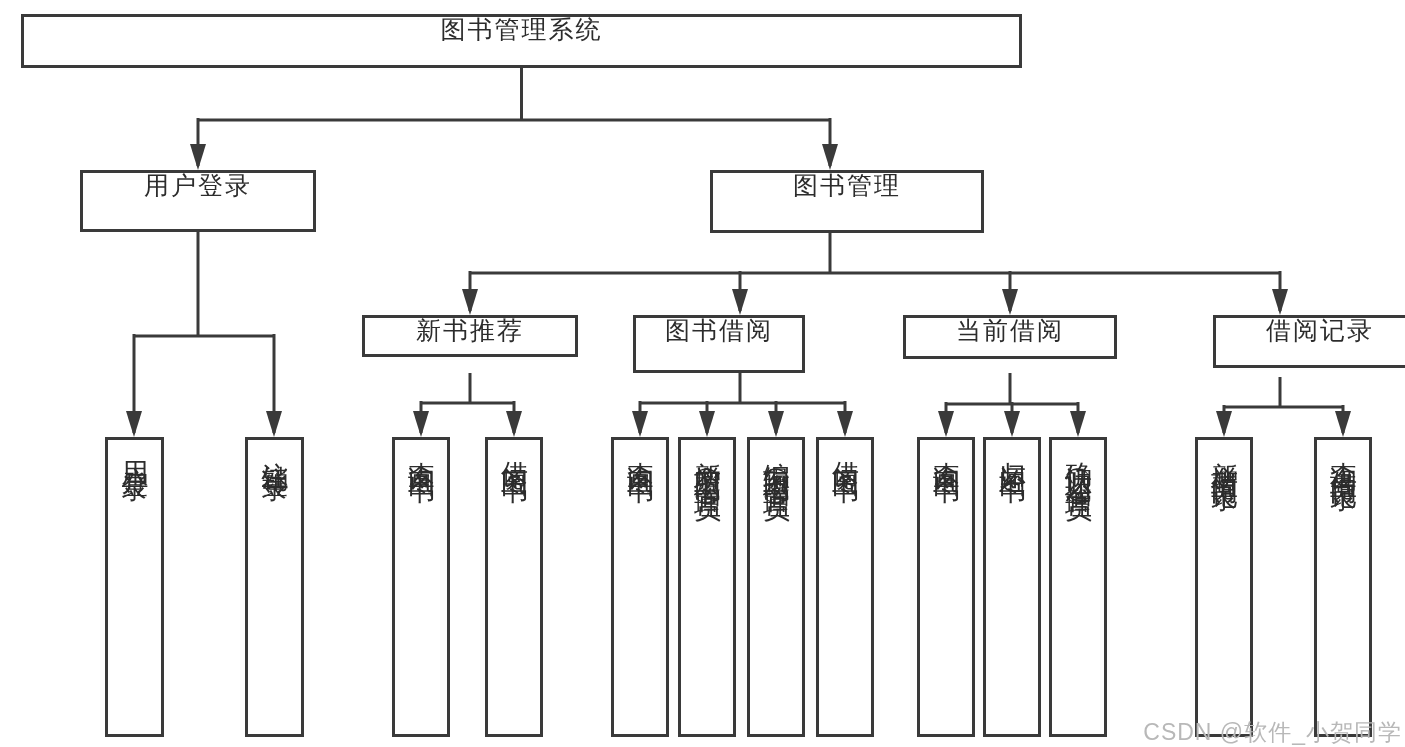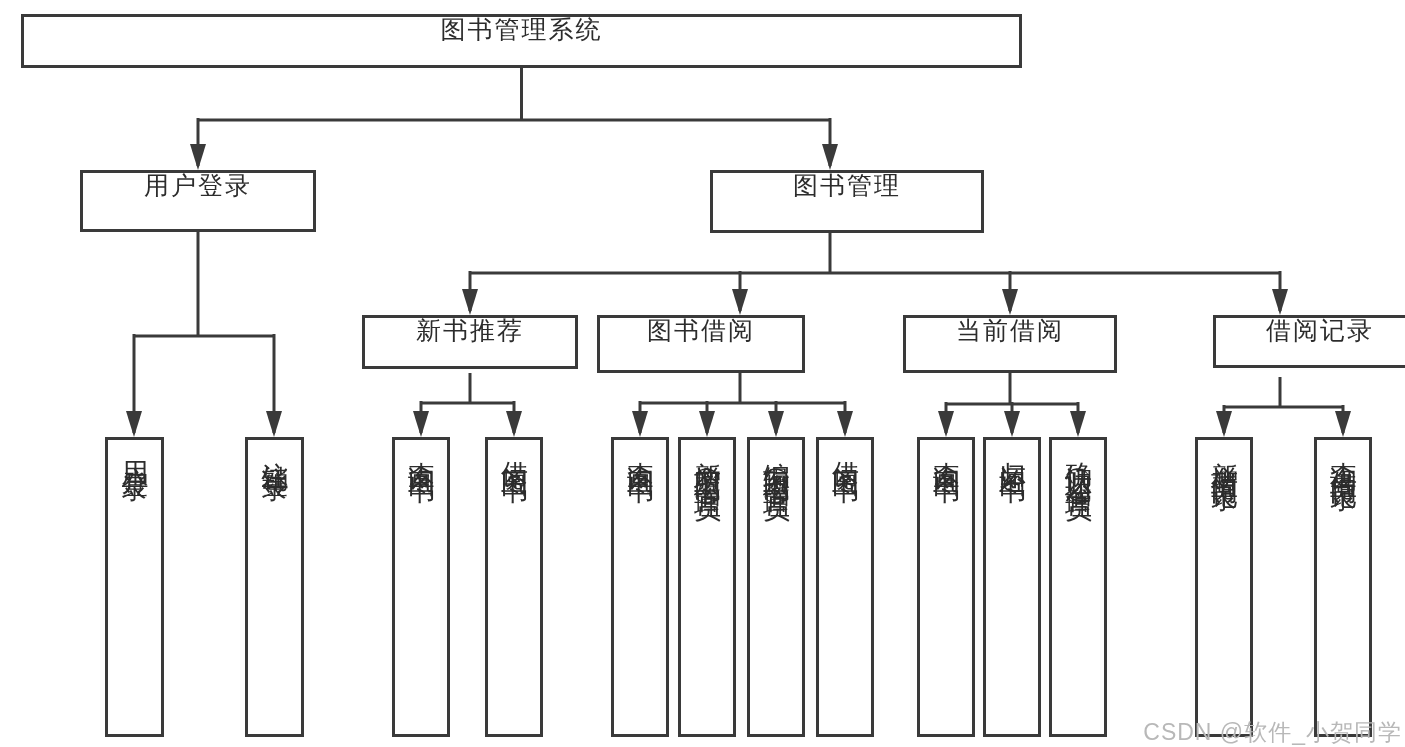--- a/index.html
+++ b/index.html
@@ -158,27 +158,27 @@
     <span>图书管理系统</span>
   </div>
 
   <div class="node" style="left:80px;top:170px;width:236px;height:62px">
     <span>用户登录</span>
   </div>
   <div class="node" style="left:710px;top:170px;width:274px;height:63px">
     <span>图书管理</span>
   </div>
 
-  <div class="node" style="left:362px;top:315px;width:216px;height:54px">
+  <div class="node" style="left:362px;top:315px;width:216px;height:42px">
     <span>新书推荐</span>
   </div>
-  <div class="node" style="left:597px;top:315px;width:208px;height:58px">
+  <div class="node" style="left:633px;top:315px;width:172px;height:58px">
     <span>图书借阅</span>
   </div>
-  <div class="node" style="left:903px;top:315px;width:214px;height:58px">
+  <div class="node" style="left:903px;top:315px;width:214px;height:44px">
     <span>当前借阅</span>
   </div>
   <div class="node" style="left:1213px;top:315px;width:214px;height:53px">
     <span>借阅记录</span>
   </div>
 
   <div class="leaf" style="left:105px;top:437px;width:59px;height:300px">
     <span>用户登录</span>
   </div>
   <div class="leaf" style="left:245px;top:437px;width:59px;height:300px">

